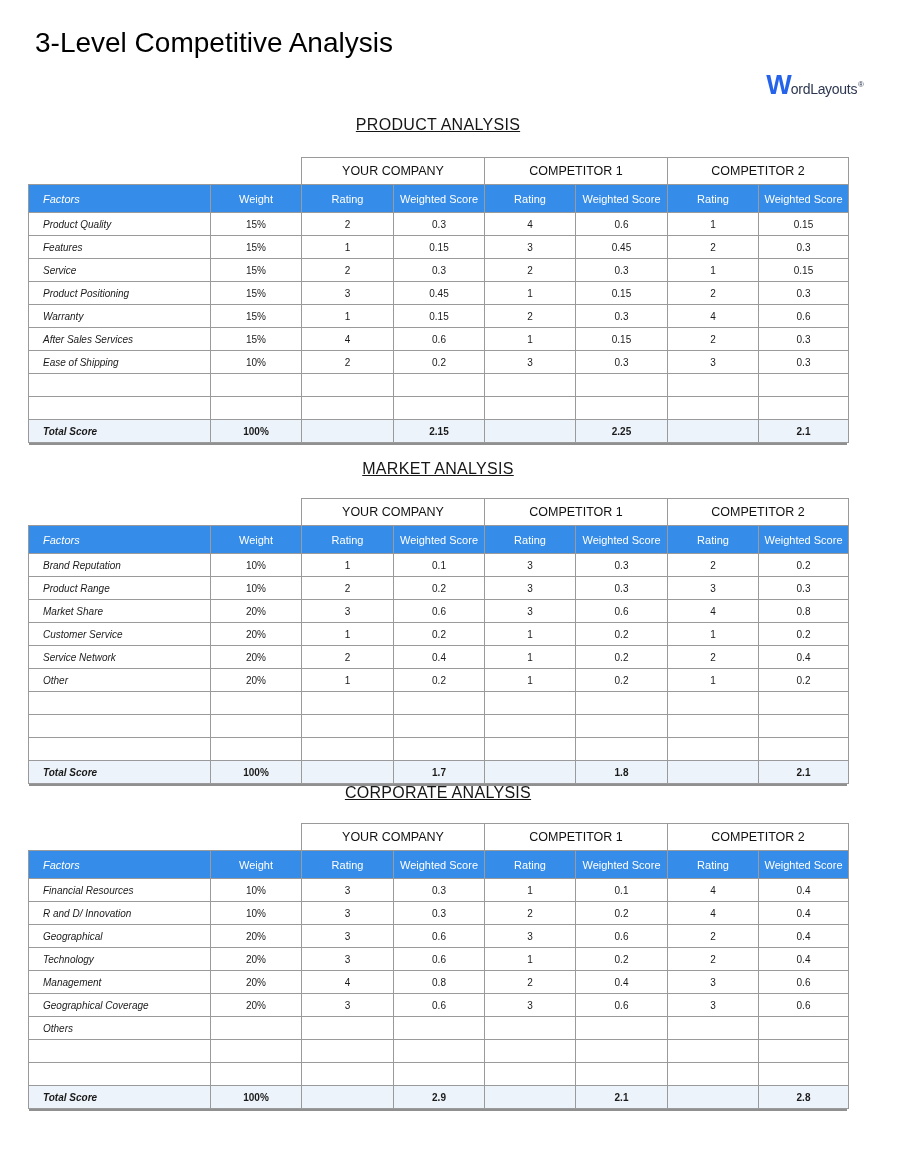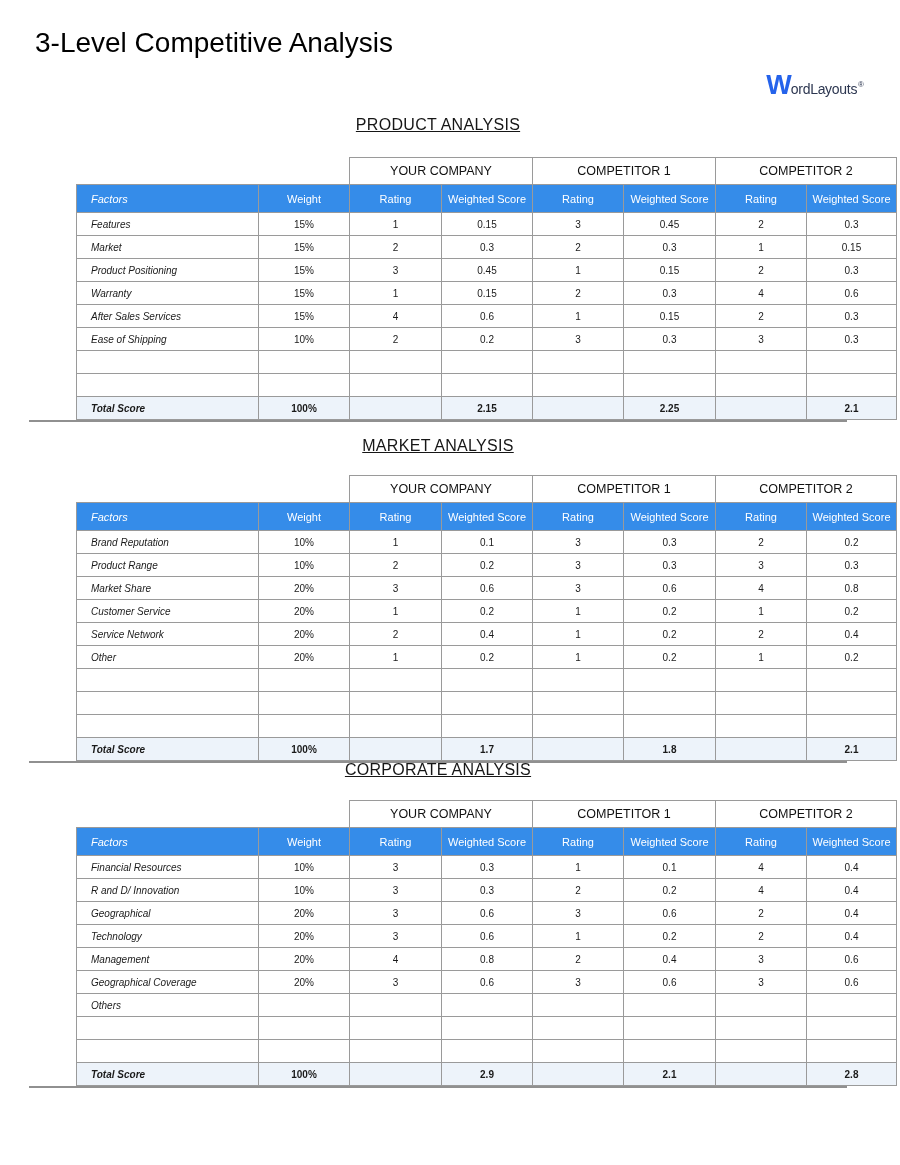--- a/index.html
+++ b/index.html
@@ -26,21 +26,21 @@
     font-size: 16px; font-weight: 400; text-align: center;
     text-decoration: underline; color: #161616;
     margin: 0; line-height: 18px; letter-spacing: 0.3px;
   }
   #section-0 .section-heading { margin-top: 17px; margin-bottom: 23px; }
   #section-1 .section-heading { margin-top: 17px; margin-bottom: 20px; }
   #section-2 .section-heading { margin-bottom: 21px; }
 
   
   .tablewrap { width: 820px; box-shadow: 0 3px 0 -1px #909090; }
-  table.cmp { border-collapse: collapse; table-layout: fixed; width: 820px; margin-left: 48px; }
+  table.cmp { border-collapse: collapse; table-layout: fixed; width: 820px; }
   table.cmp td {
     border: 1px solid #9a9a9a;
     font-size: 10px; text-align: center;
     height: 23px; padding: 0 2px;
     overflow: hidden; white-space: nowrap;
     color: #1a1a1a;
   }
   table.cmp td.factor { text-align: left; padding-left: 14px; font-style: italic; }
   table.cmp thead td.blank { border: none; background: #fff; }
   table.cmp td.company { height: 27px; font-size: 12.5px; color: #111; }
@@ -91,31 +91,41 @@
               <td>Rating</td>
               <td>Weighted Score</td>
               <td>Rating</td>
               <td>Weighted Score</td>
               <td>Rating</td>
               <td>Weighted Score</td>
             </tr>
           </thead>
           <tbody>
             <tr>
+              <td class="factor">Product Quality</td>
+              <td>15%</td>
+              <td>2</td>
+              <td>0.3</td>
+              <td>4</td>
+              <td>0.6</td>
+              <td>1</td>
+              <td>0.15</td>
+            </tr>
+            <tr>
               <td class="factor">Features</td>
               <td>15%</td>
               <td>1</td>
               <td>0.15</td>
               <td>3</td>
               <td>0.45</td>
               <td>2</td>
               <td>0.3</td>
             </tr>
             <tr>
-              <td class="factor">Market</td>
+              <td class="factor">Service</td>
               <td>15%</td>
               <td>2</td>
               <td>0.3</td>
               <td>2</td>
               <td>0.3</td>
               <td>1</td>
               <td>0.15</td>
             </tr>
             <tr>
               <td class="factor">Product Positioning</td>

